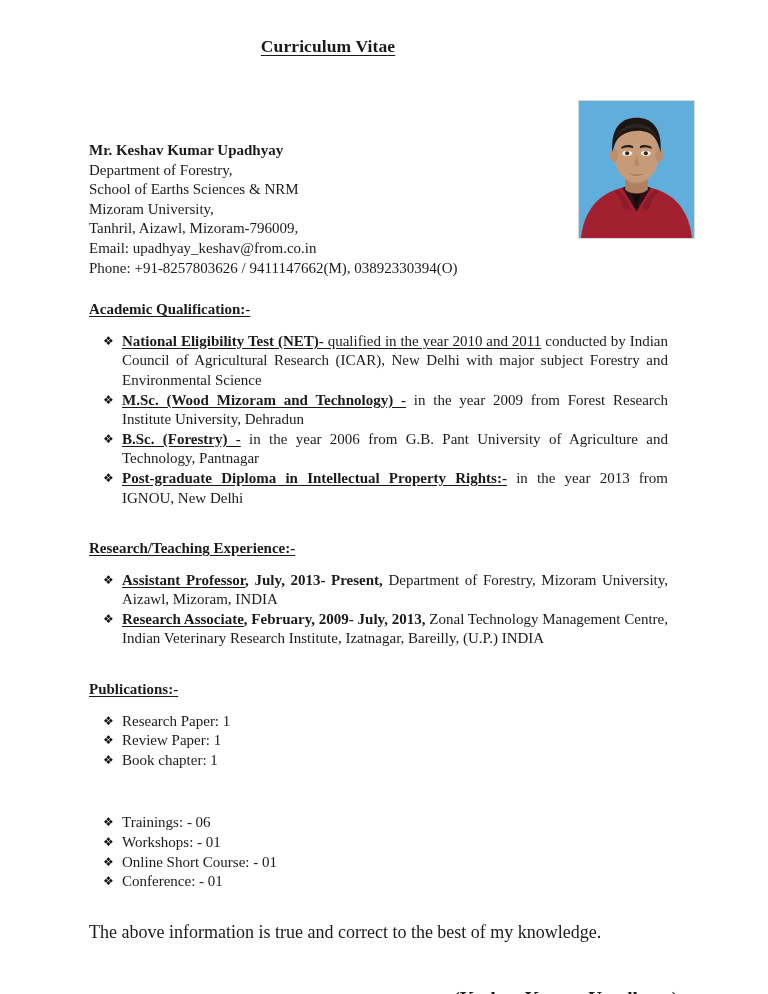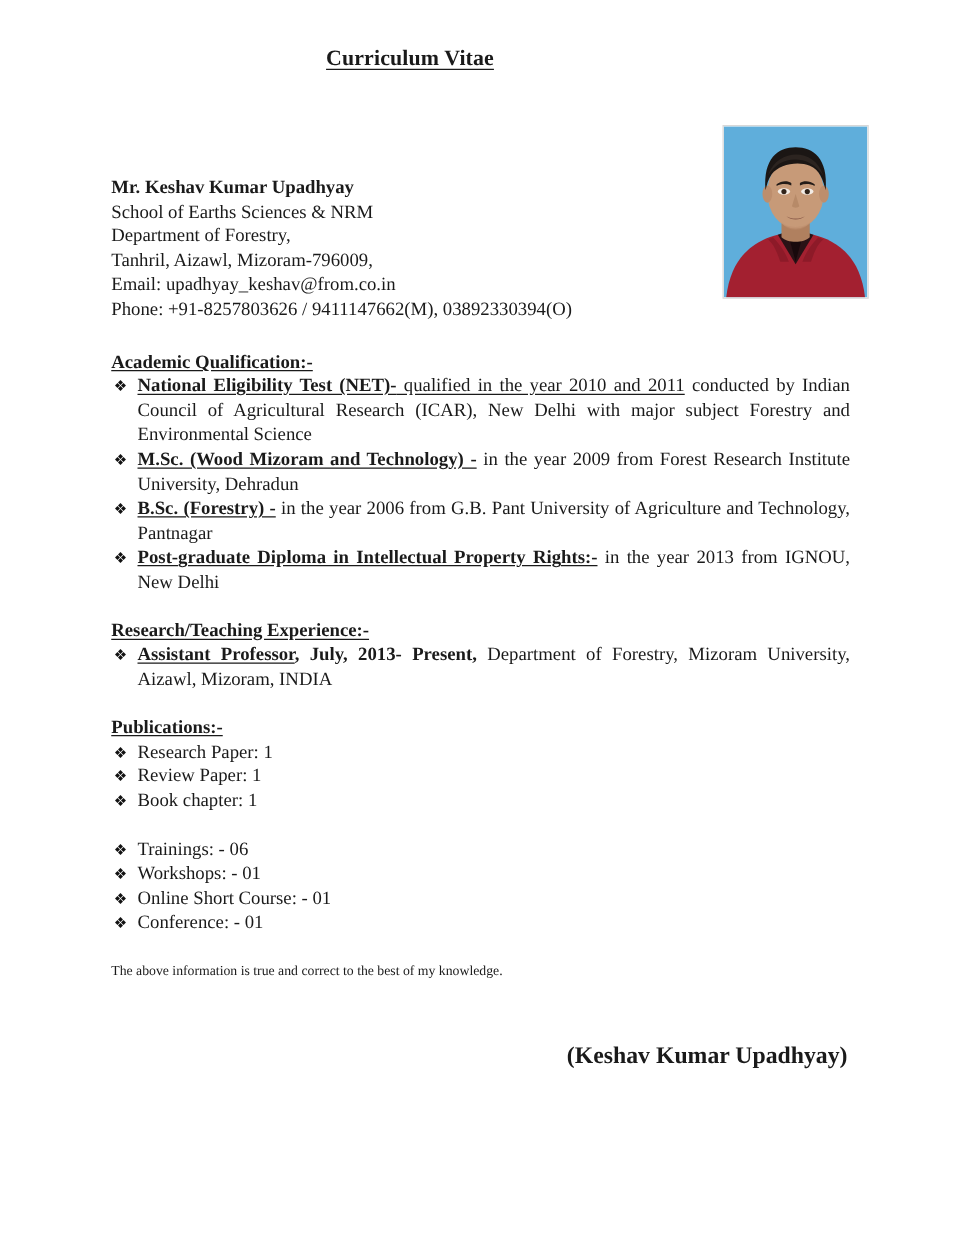--- a/index.html
+++ b/index.html
@@ -82,21 +82,21 @@
     text-decoration: underline;
     text-underline-offset: 2px;
     text-align: center;
   }
   .sec-gap-lg { height: 22px; }
   .sec-gap-md { height: 19px; }
 
   
   ul.bul {
     list-style: none;
-    margin: 0;
+    margin: 12px;
     padding: 0;
   }
   ul.bul > li {
     position: relative;
     padding-left: 21px;
     font-size: 15px;
     line-height: 19.6px;
   }
   ul.bul > li::before {
     content: "\2756";
@@ -110,21 +110,21 @@
   }
   ul.bul.justified > li { text-align: justify; }
   ul.bul.justified > li > .bodytxt { display: inline; }
 
   .b  { font-weight: bold; }
   .u  { text-decoration: underline; text-underline-offset: 2px; }
   .bu { font-weight: bold; text-decoration: underline; text-underline-offset: 2px; }
 
   
   .plain {
-    font-size: 11px;
+    font-size: 18px;
     line-height: 19.6px;
   }
 
   
   .signature {
     margin-top: 46px;
     font-size: 19px;
     font-weight: bold;
     text-align: right;
     padding-right: 2px;
@@ -171,42 +171,44 @@
       <path d="M51 73 C 55 75.5, 62 75.5, 66 73 C 62 76.5, 55 76.5, 51 73 Z" fill="#8a5a49"></path>
 
       <path d="M47 78 C 52 83, 65 83, 70 78 C 66 86, 51 86, 47 78 Z" fill="#bd8e6d" opacity="0.55"></path>
     </svg>
   </div>
 
   <div class="content">
 
     <div class="contact-block">
       <div class="contact-name contact-line">Mr. Keshav Kumar Upadhyay</div>
+      <div class="contact-line">Department of Forestry,</div>
       <div class="contact-line">School of Earths Sciences &amp; NRM</div>
-      <div class="contact-line">Department of Forestry,</div>
+      <div class="contact-line">Mizoram University,</div>
       <div class="contact-line">Tanhril, Aizawl, Mizoram-796009,</div>
       <div class="contact-line">Email: upadhyay_keshav@from.co.in</div>
       <div class="contact-line">Phone: +91-8257803626 / 9411147662(M), 03892330394(O)</div>
     </div>
 
     <div class="sec-gap-lg"></div>
 
     <div class="section-head"><span>Academic Qualification:-</span></div>
     <ul class="bul justified">
       <li><span class="bu">National Eligibility Test (NET)-</span><span class="u"> qualified in the year 2010 and 2011</span><span class="bodytxt"> conducted by Indian Council of Agricultural Research (ICAR), New Delhi with major subject Forestry and Environmental Science</span></li>
       <li><span class="bu">M.Sc. (Wood Mizoram and Technology) -</span><span class="bodytxt"> in the year 2009 from Forest Research Institute University, Dehradun</span></li>
       <li><span class="bu">B.Sc. (Forestry) -</span><span class="bodytxt"> in the year 2006 from G.B. Pant University of Agriculture and Technology, Pantnagar</span></li>
       <li><span class="bu">Post-graduate Diploma in Intellectual Property Rights:-</span><span class="bodytxt"> in the year 2013 from IGNOU, New Delhi</span></li>
     </ul>
 
     <div class="sec-gap-md"></div>
 
     <div class="section-head"><span>Research/Teaching Experience:-</span></div>
     <ul class="bul justified">
       <li><span class="bu">Assistant Professor</span><span class="b">, July, 2013- Present,</span><span class="bodytxt"> Department of Forestry, Mizoram University, Aizawl, Mizoram, INDIA</span></li>
+      <li><span class="bu">Research Associate</span><span class="b">, February, 2009- July, 2013,</span><span class="bodytxt"> Zonal Technology Management Centre, Indian Veterinary Research Institute, Izatnagar, Bareilly, (U.P.) INDIA</span></li>
     </ul>
 
     <div class="sec-gap-md"></div>
 
     <div class="section-head"><span>Publications:-</span></div>
     <ul class="bul">
       <li>Research Paper: 1</li>
       <li>Review Paper: 1</li>
       <li>Book chapter: 1</li>
     </ul>

